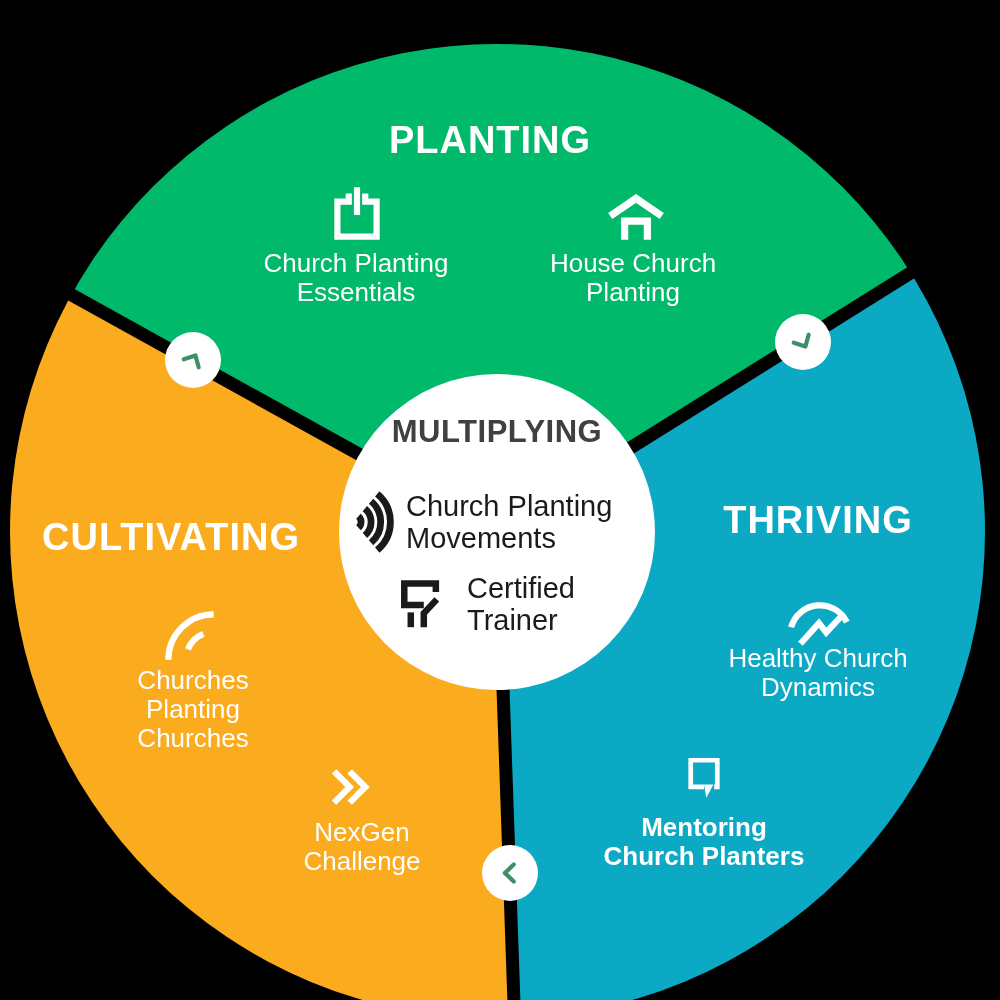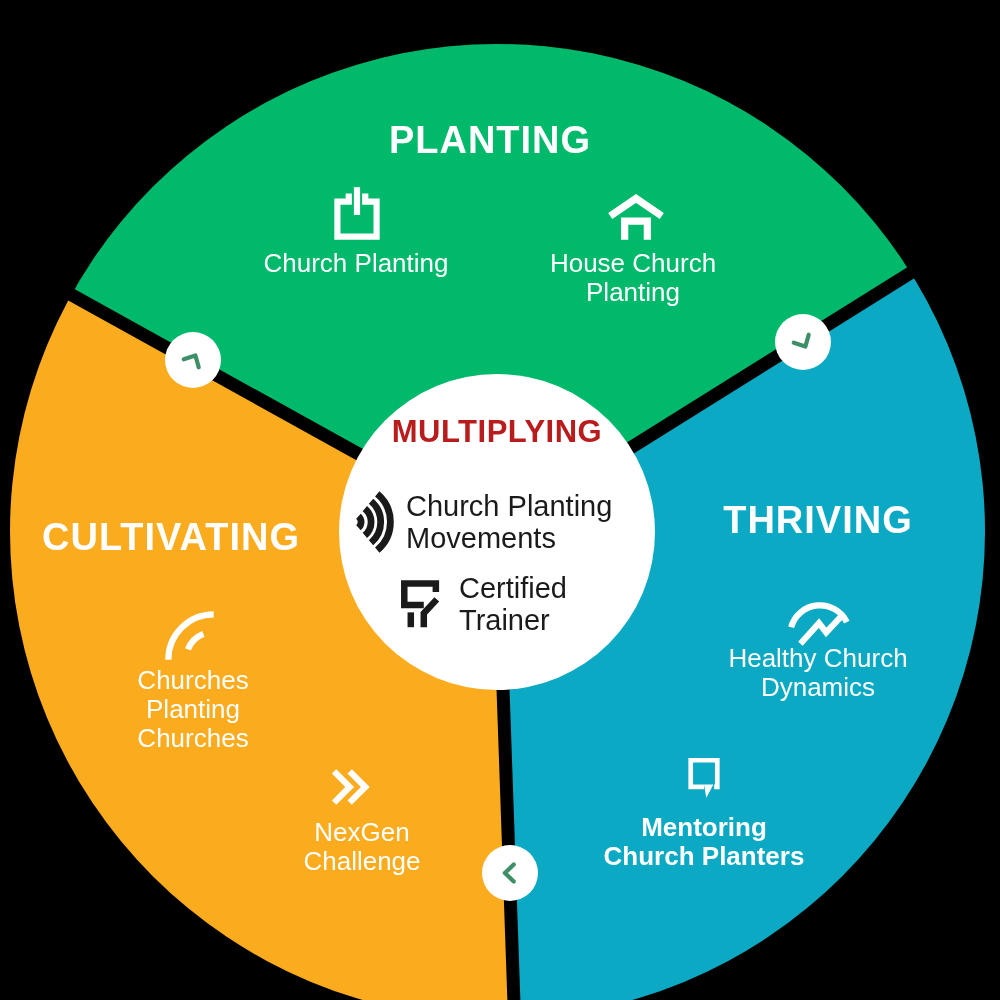--- a/index.html
+++ b/index.html
@@ -28,26 +28,26 @@
   .sep.b { transform:rotate(-2deg); }
   .sep.c { transform:rotate(119deg); }
 
   
   .hub {
     position:absolute; left:339px; top:350px; width:316px; height:316px;
     background:#fff; border-radius:50%;
   }
   .hub-title {
     position:absolute; top:40px; left:0; width:100%; text-align:center;
-    color:#b91c1c; font-weight:700; font-size:31px; letter-spacing:.5px;
+    color:#404040; font-weight:700; font-size:31px; letter-spacing:.5px;
   }
   .hub-row { position:absolute; display:flex; align-items:center; color:#1b1b1b; }
   .hub-row .lines { font-size:29px; line-height:32px; }
   .row-movements { left:12px; top:116px; gap:11px; }
-  .row-trainer   { left:56px; top:198px; gap:12px; }
+  .row-trainer   { left:56px; top:198px; gap:20px; }
 
   
   .seg-title {
     position:absolute; color:#fff; font-weight:700; font-size:38px;
     letter-spacing:1px; text-align:center; line-height:38px;
   }
   .t-planting    { left:290px; top:97px;  width:400px; }
   .t-cultivating { left:21px;  top:494px; width:300px; }
   .t-thriving    { left:668px; top:477px; width:300px; }
 
@@ -95,20 +95,21 @@
   <div class="sep c"></div>
 
   <div class="seg-title t-planting">PLANTING</div>
 
   <svg class="icon i-essentials" width="66" height="66" viewBox="0 0 64 64" fill="none" stroke="#ffffff" stroke-width="6">
     <path d="M24 12 V20 H13 V54 H51 V20 H40 V12"></path>
     <path d="M32 6 V33"></path>
   </svg>
   <div class="item-label l-essentials">
     <div>Church Planting</div>
+    <div>Essentials</div>
   </div>
 
   <svg class="icon i-house" width="66" height="64" viewBox="0 0 64 62" fill="none" stroke="#ffffff" stroke-width="7">
     <path d="M7 31 L32 14 L57 31"></path>
     <path d="M21 54 V36 H43 V54"></path>
   </svg>
   <div class="item-label l-house">
     <div>House Church</div>
     <div>Planting</div>
   </div>

